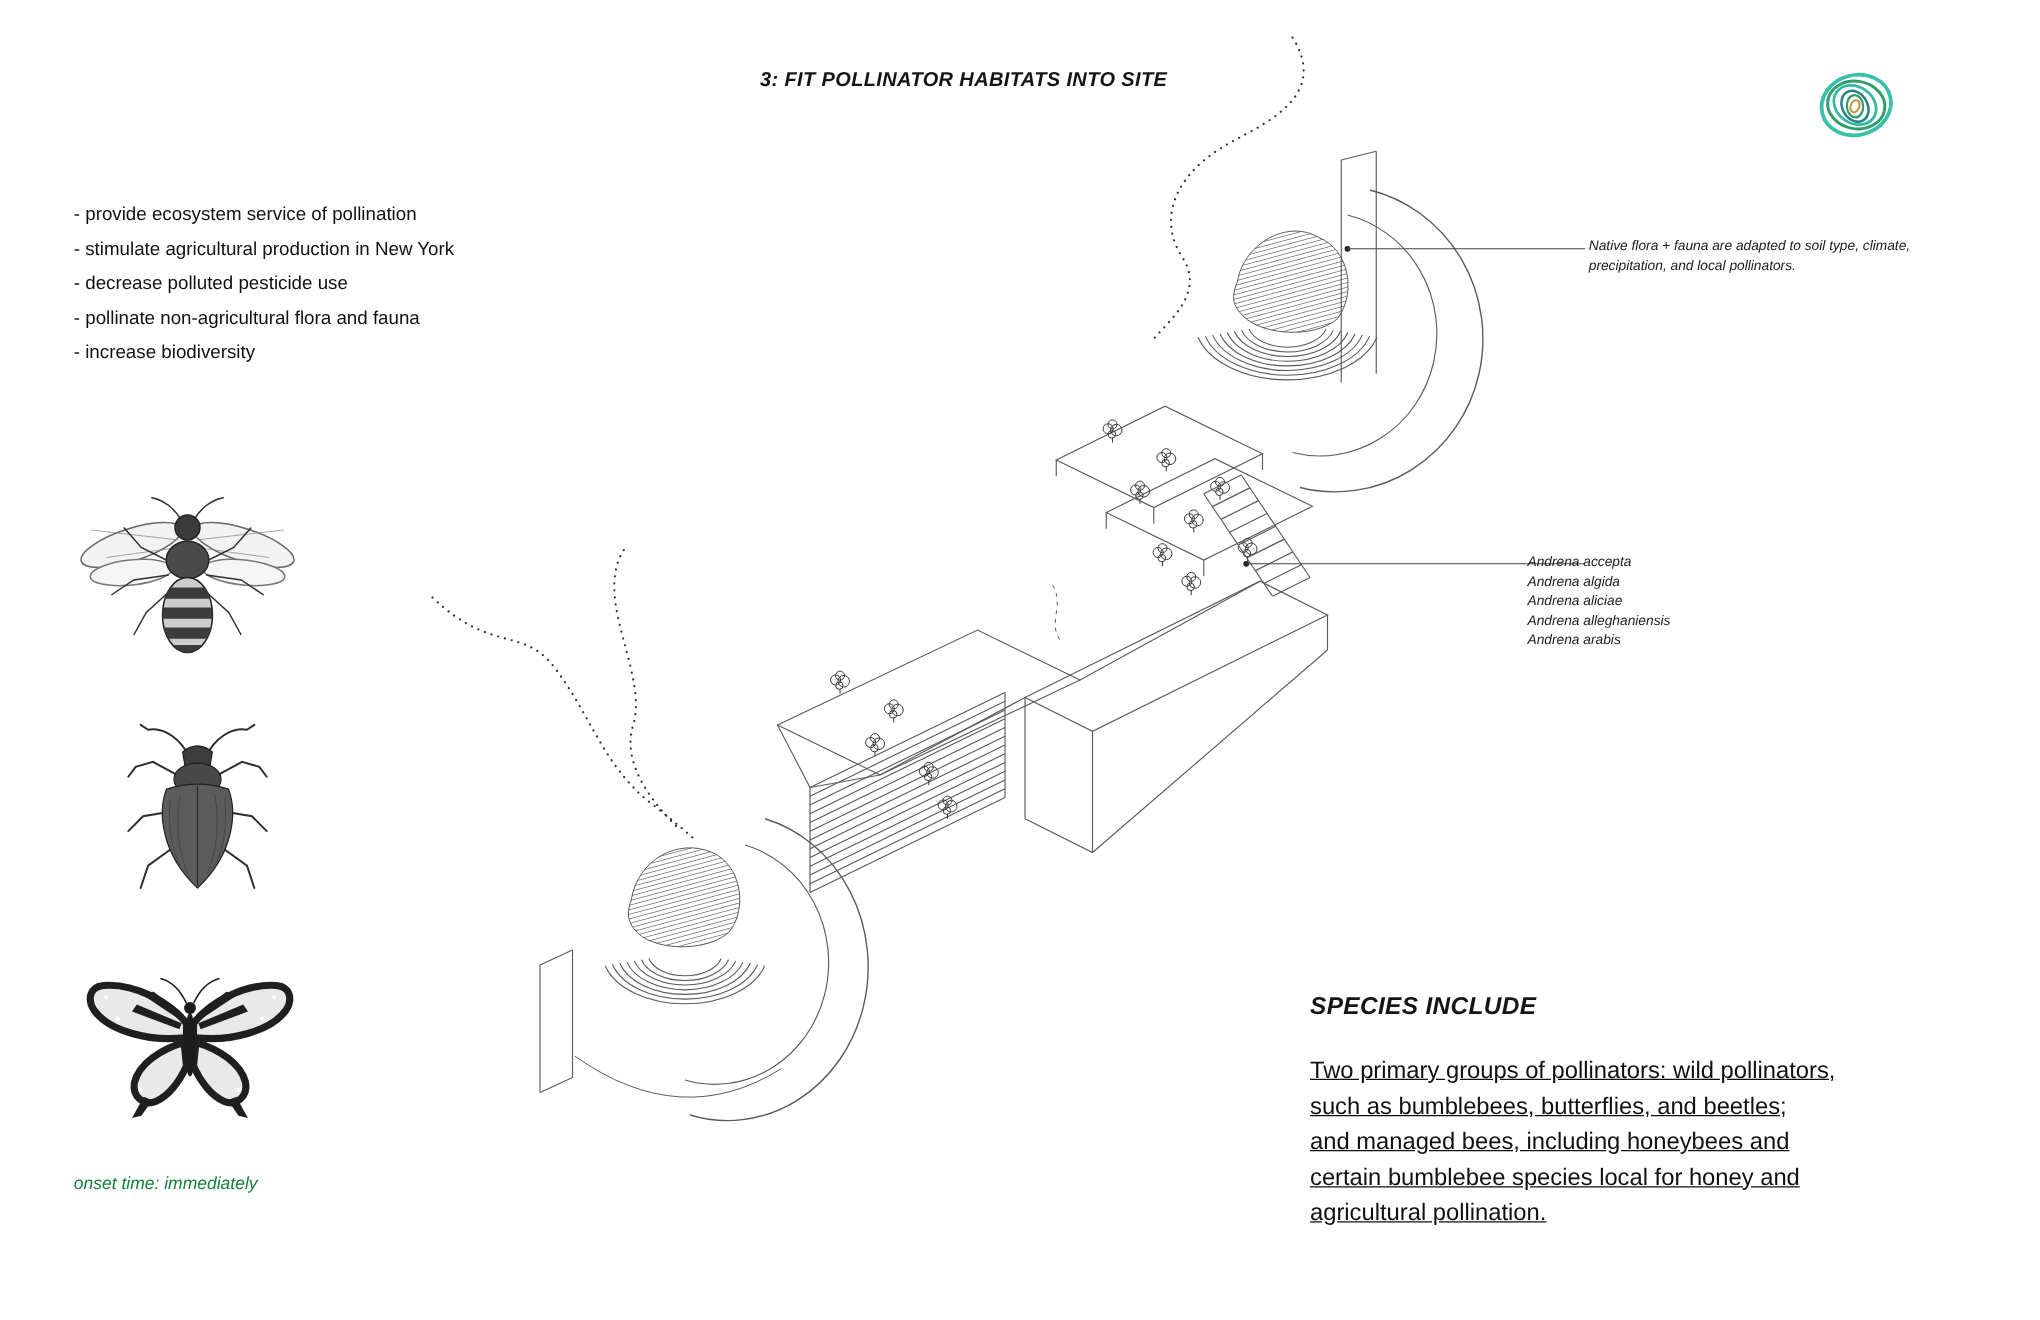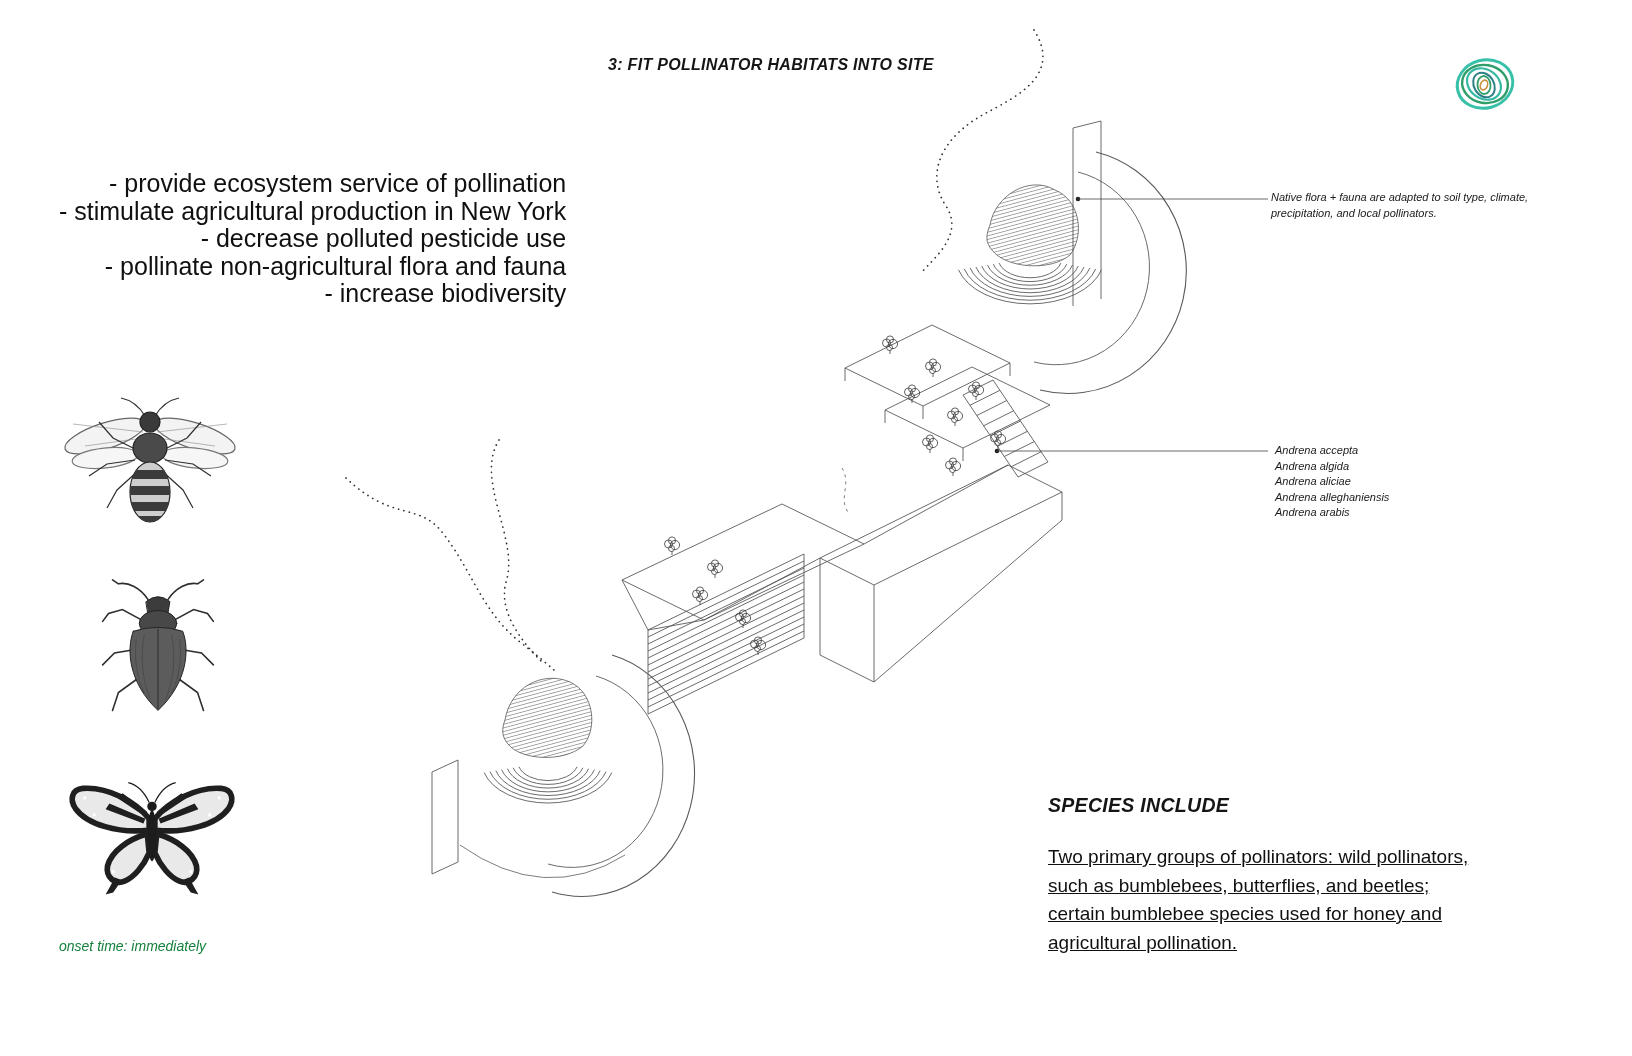--- a/index.html
+++ b/index.html
@@ -7,25 +7,25 @@
   body {
     width:1632px; height:1056px; position:relative; overflow:hidden;
     font-family:"Liberation Sans", sans-serif; color:#111;
   }
   .abs { position:absolute; }
   .heading {
     font-style:italic; font-weight:600; font-size:19.5px; letter-spacing:.3px; color:#151515;
   }
   .title { left:608px; top:56px; font-size:16px; }
   .benefits { left:59px; top:138px; }
-  .benefit-list { margin-top:32px; font-size:25px; line-height:27.6px; font-weight:400; color:#101010;text-align:right; }
+  .benefit-list { margin-top:20px; font-size:15px; line-height:27.6px; font-weight:400; color:#101010; }
   .onset { left:59px; top:938px; font-style:italic; font-size:14px; color:#15803d; }
   .note-small { font-style:italic; font-size:11px; line-height:15.5px; color:#1a1a1a; }
   .note-flora { left:1271px; top:190px; width:280px; }
-  .note-species { left:1275px; top:443px; }
+  .note-species { left:1222px; top:443px; }
   .species-block { left:1048px; top:794px; width:530px; }
   .species-body { margin-top:26px; font-size:19px; line-height:28.5px; color:#101010;text-decoration:underline; }
   .logo-box { left:1452px; top:54px; width:68px; height:64px; }
   .insect { display:block; }
 </style>
 </head>
 <body>
 
 <svg class="abs" style="left:0;top:0" width="1632" height="1056" viewBox="0 0 1632 1056">
   <defs>
@@ -243,16 +243,17 @@
   <div>Andrena aliciae</div>
   <div>Andrena alleghaniensis</div>
   <div>Andrena arabis</div>
 </div>
 
 <div class="abs species-block">
   <div class="heading">SPECIES INCLUDE</div>
   <div class="species-body">
     <div>Two primary groups of pollinators: wild pollinators,</div>
     <div>such as bumblebees, butterflies, and beetles;</div>
-    <div>certain bumblebee species used for honey and</div>
+    <div>and managed bees, including honeybees and</div>
+    <div>certain bumblebee species local for honey and</div>
     <div>agricultural pollination.</div>
   </div>
 </div>
 
 </body></html>

